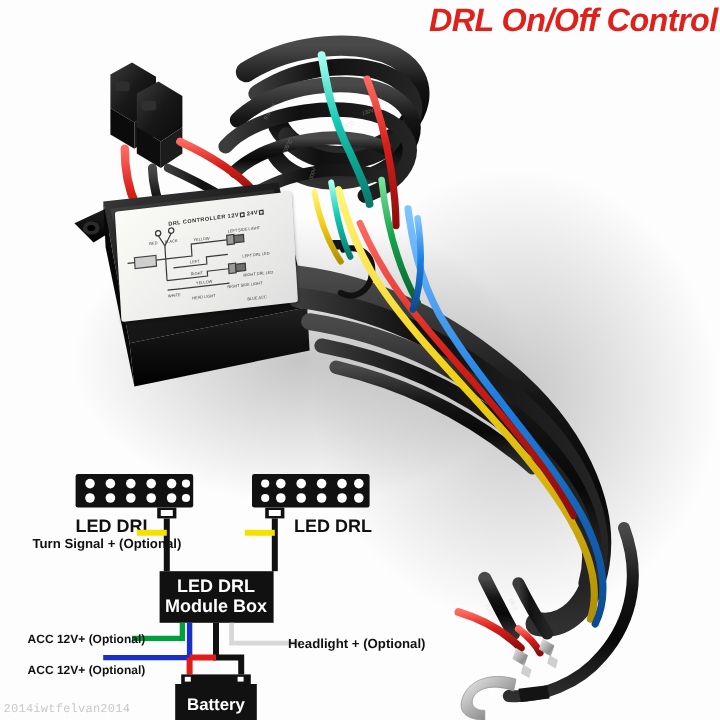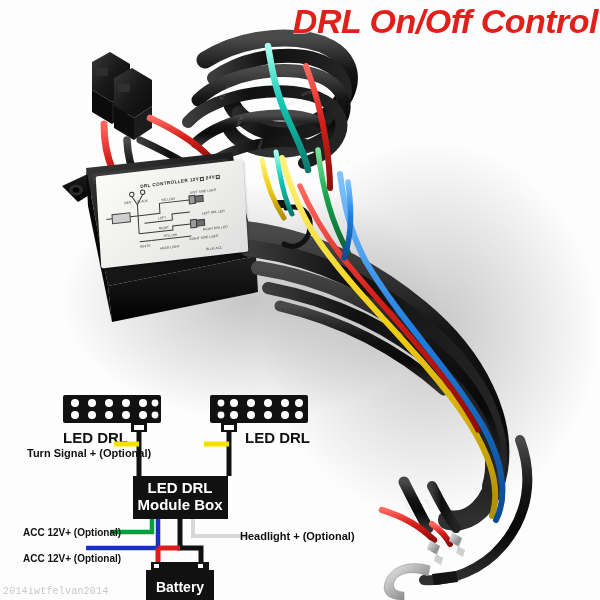--- a/index.html
+++ b/index.html
@@ -13,21 +13,21 @@
     position: relative;
     width: 600px; height: 600px;
     background: #fdfdfd;
     overflow: hidden;
   }
 
   
   #title {
     position: absolute;
     right: 2px; top: 2px;
-    font-size: 34px;
+    font-size: 27px;
     font-weight: bold;
     font-style: italic;
     color: #e0201b;
     letter-spacing: -0.5px;
     white-space: nowrap;
     z-index: 40;
     text-shadow: 0 1px 0 rgba(255,255,255,.6);
   }
 
   

